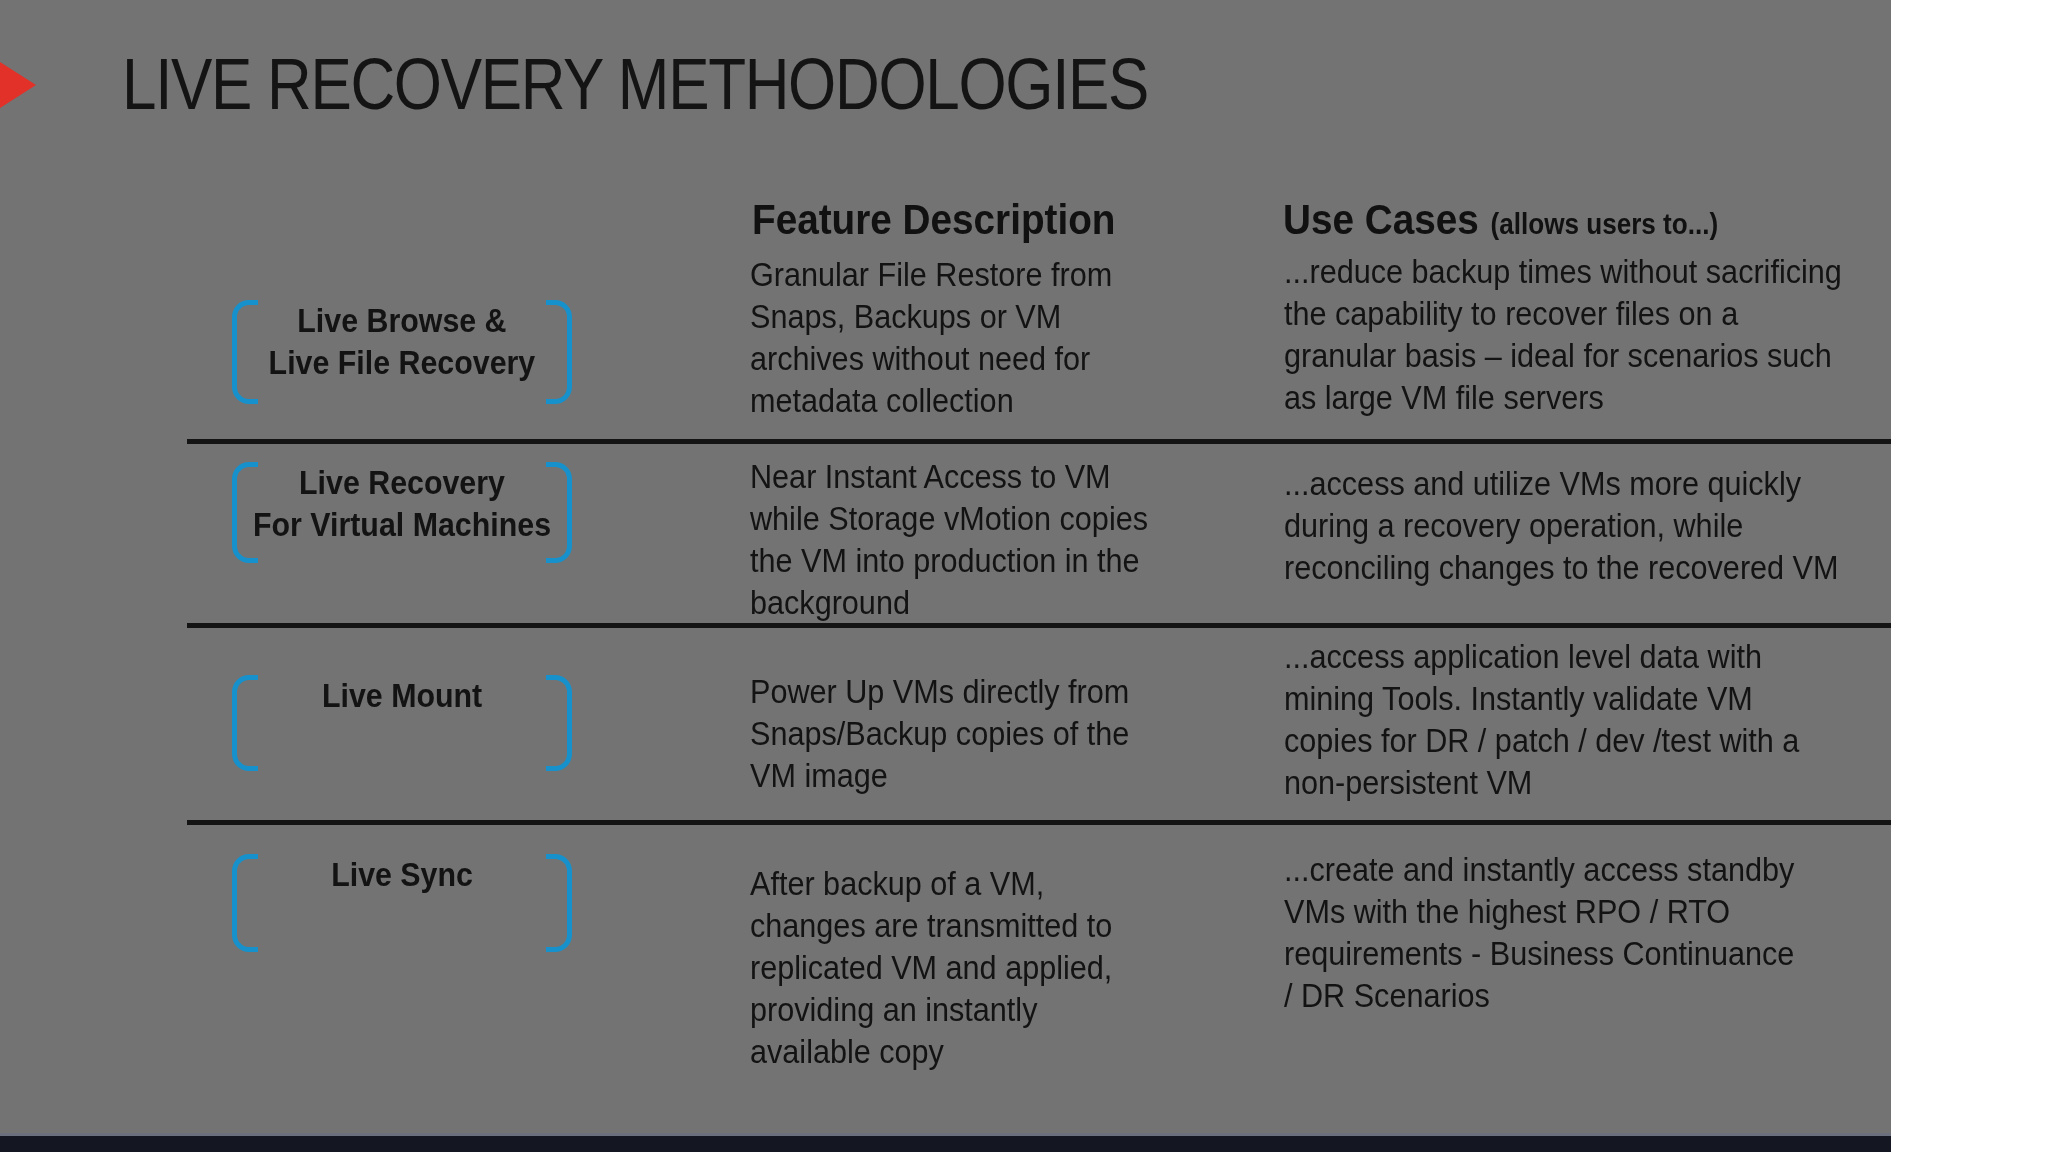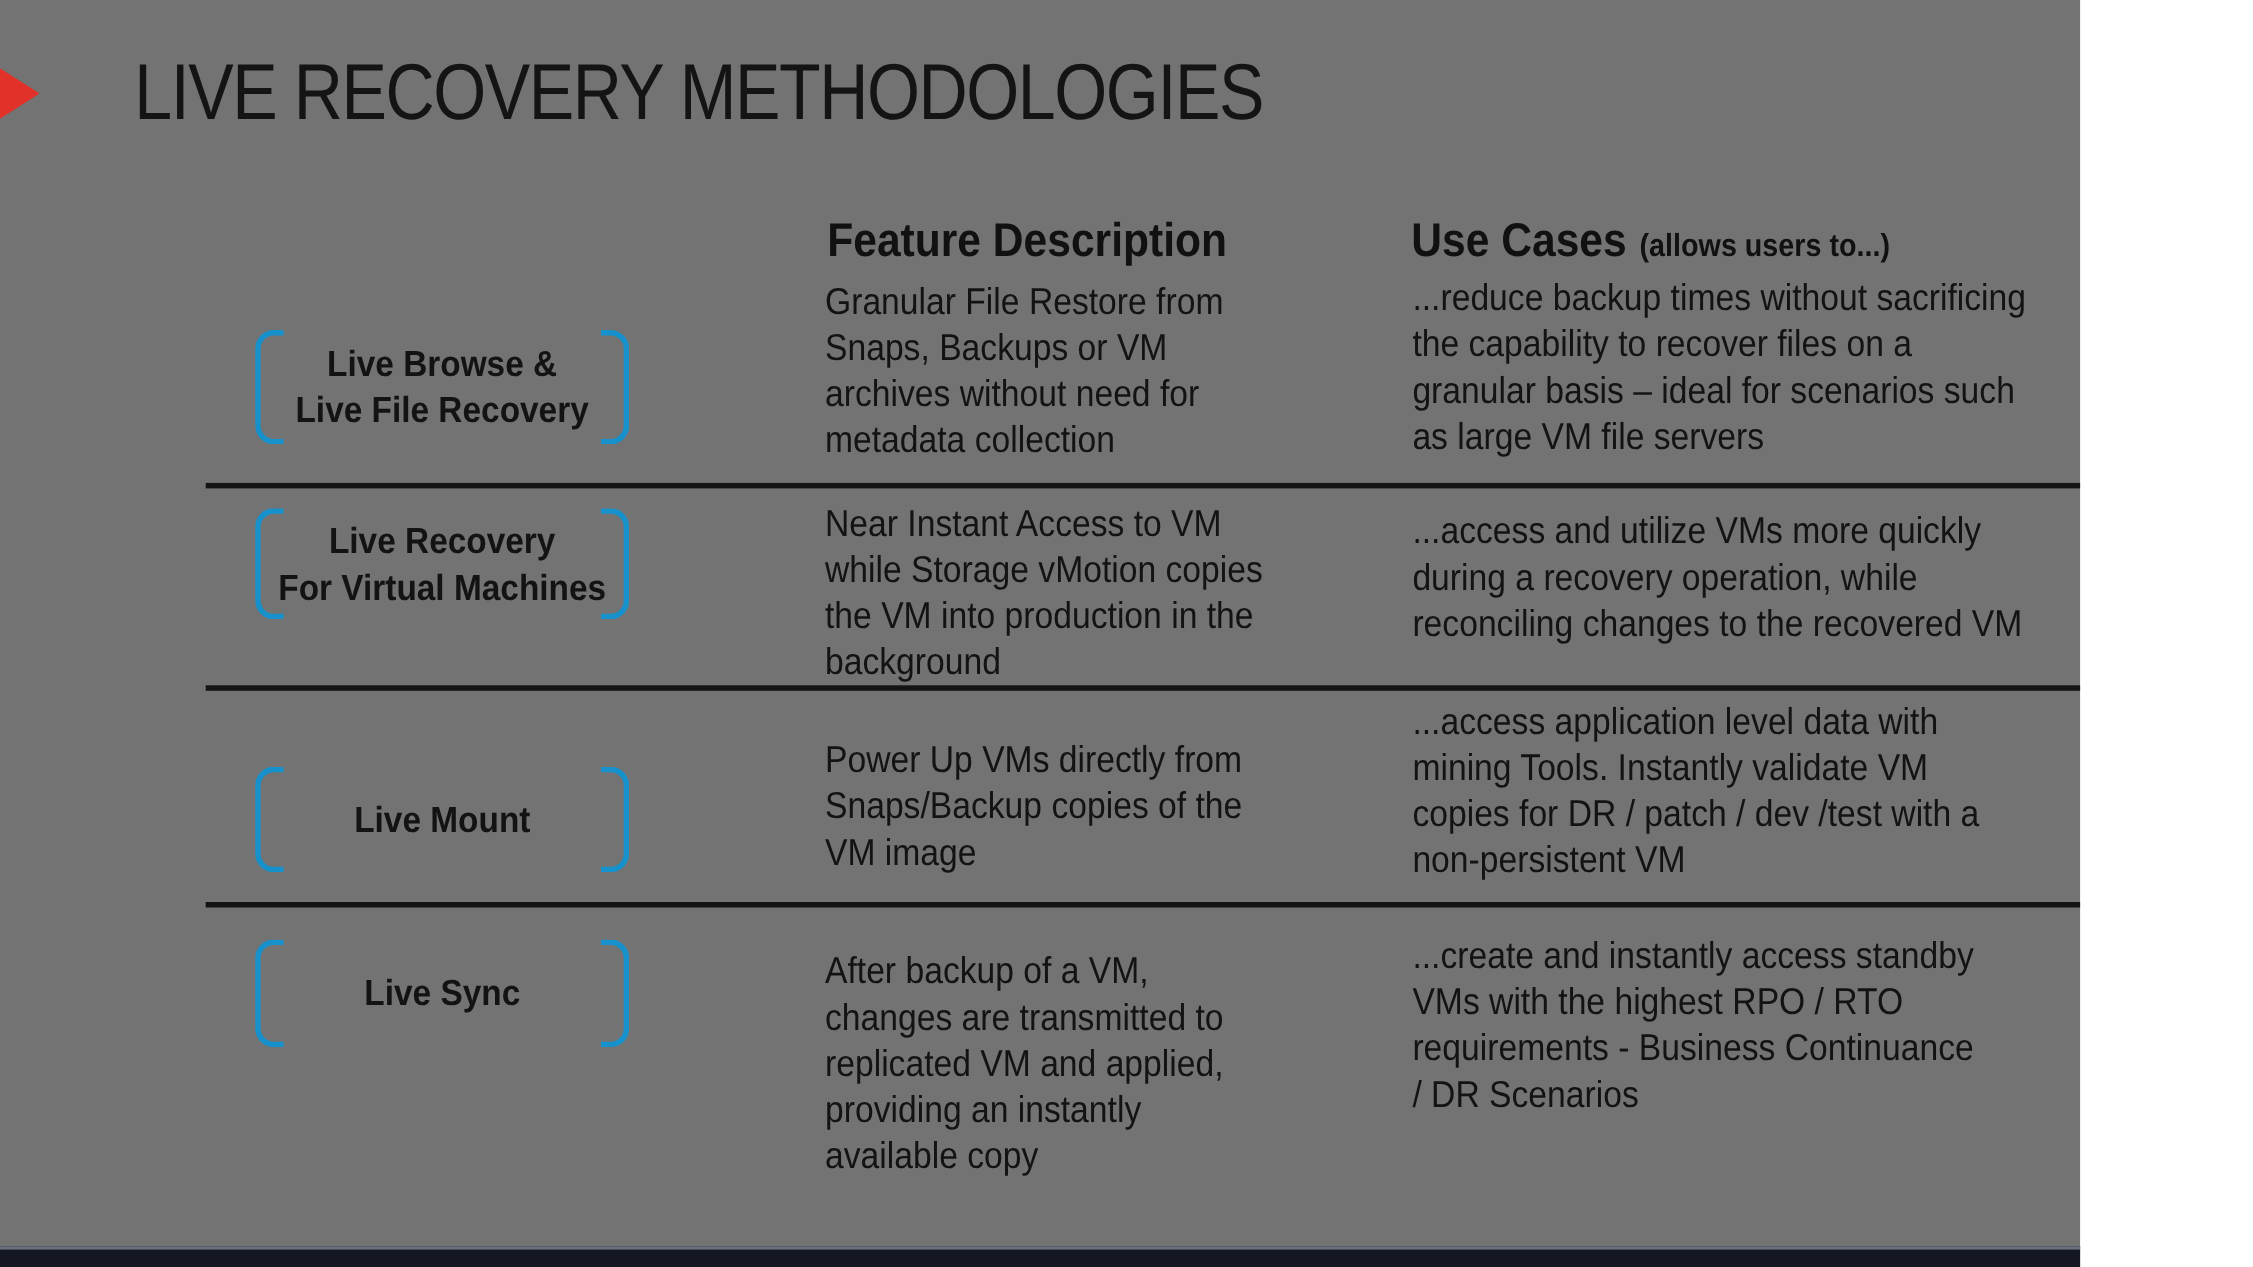--- a/index.html
+++ b/index.html
@@ -68,21 +68,20 @@
     font-size: 29px;
     font-weight: 700;
   }
 
   
   .bracket-box {
     position: absolute;
     left: 232px;
     width: 340px;
     display: flex;
-    align-items: center;
     justify-content: center;
     text-align: center;
   }
   .bracket-box .label {
     font-weight: 700;
     font-size: 33px;
     line-height: 42px;
     color: #131313;
     transform: scaleX(0.92);
     transform-origin: 50% 50%;
@@ -92,21 +91,21 @@
     top: 0;
     bottom: 0;
     width: 21px;
     border: 5px solid #1691cb;
   }
   .bracket.left  { left: 0;  border-right: none; border-radius: 17px 0 0 17px; }
   .bracket.right { right: 0; border-left:  none; border-radius: 0 17px 17px 0; }
 
   .bb-r1 { top: 300px; height: 104px; }
   .bb-r2 { top: 462px; height: 101px; }
-  .bb-r3 { top: 697px; height: 96px;  }
+  .bb-r3 { top: 675px; height: 96px;  }
   .bb-r4 { top: 854px; height: 98px;  }
 
   
   .cell {
     position: absolute;
     font-size: 34px;
     line-height: 42px;
     color: #131313;
   }
   .cell.feature { left: 750px;  width: 540px; }

